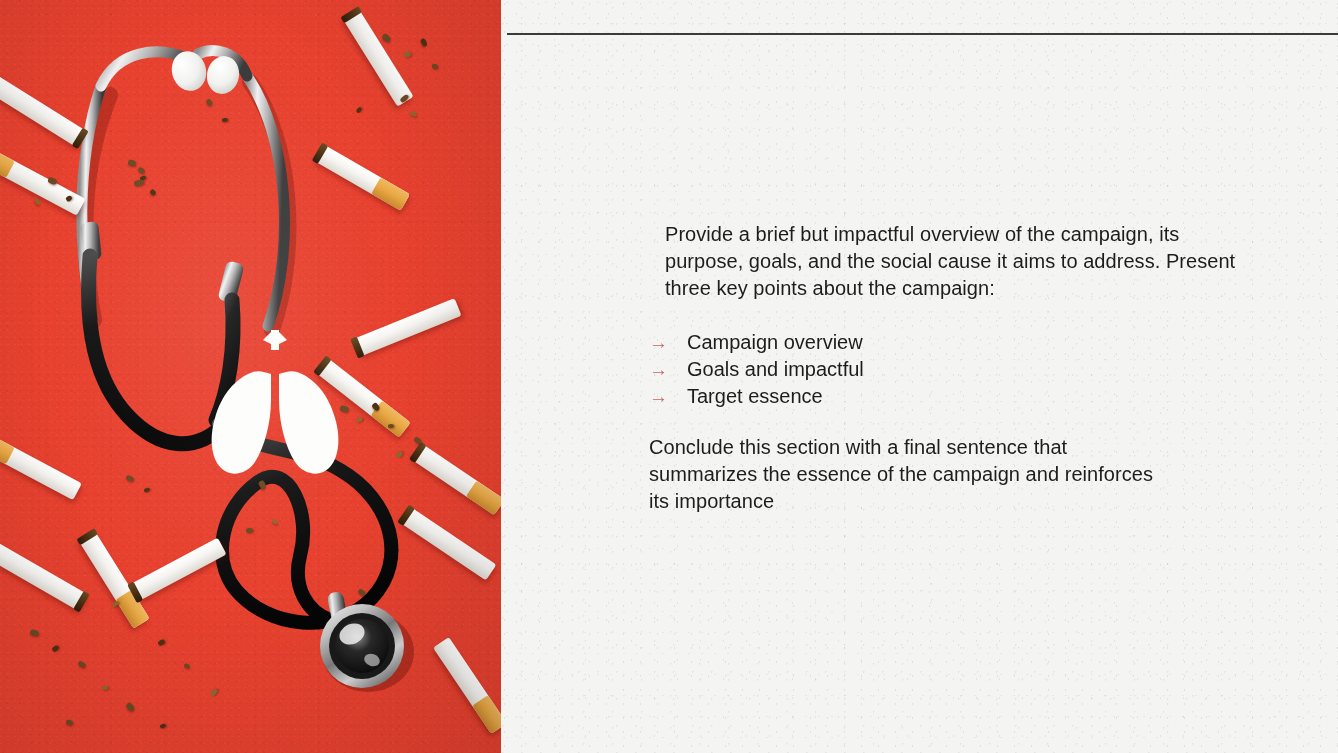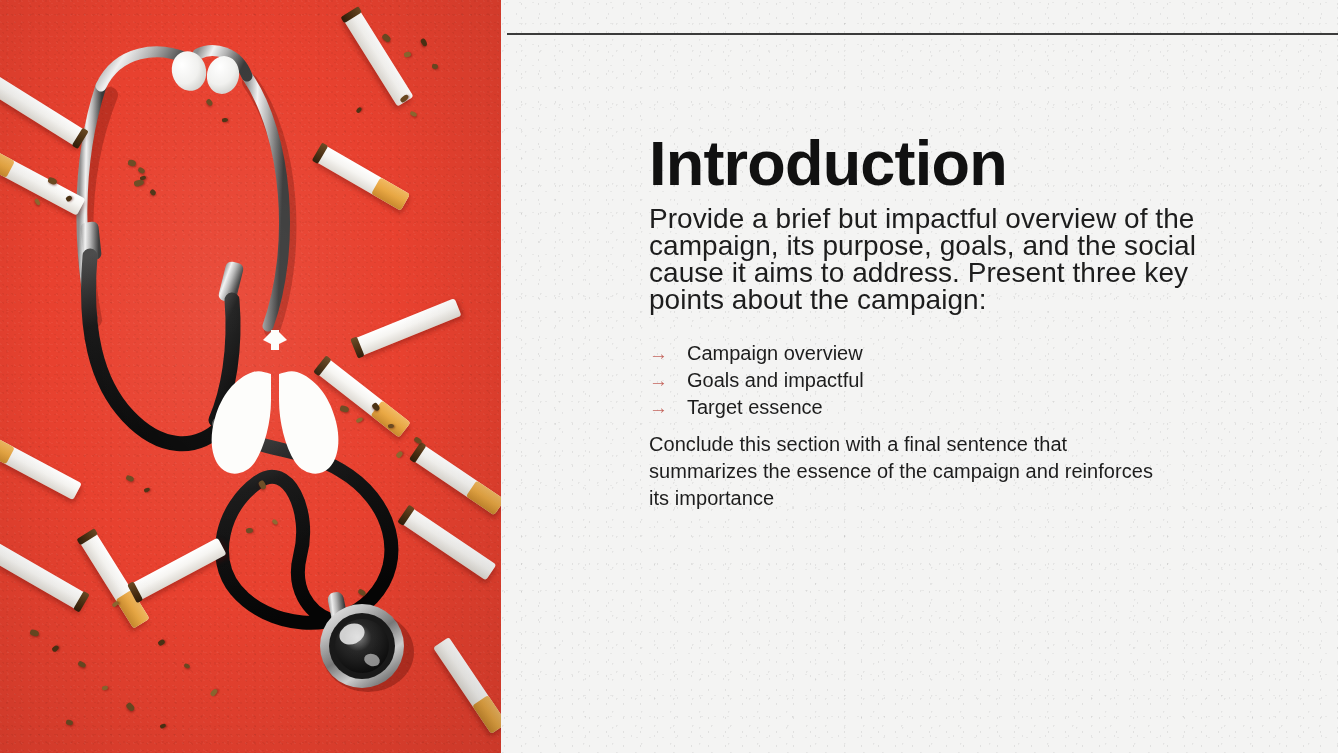--- a/index.html
+++ b/index.html
@@ -149,25 +149,25 @@
   }
 
   .body-block {
     position: absolute;
     left: 148px;
     top: 205px;
     width: 600px;
   }
 
   .lead-paragraph {
-    font-size: 28px;
+    font-size: 20px;
     line-height: 27px;
     color: #1d1d1d;
     letter-spacing: 0.05px;
-    margin: 0;
+    margin: 16px;
     width: 585px;
   }
 
   .bullet-list {
     list-style: none;
     margin: 27px 0 0 0;
     padding: 0;
   }
   .bullet-item {
     display: flex;
@@ -186,21 +186,21 @@
   }
   .bullet-text {
     flex: 1 1 auto;
   }
 
   .closing-paragraph {
     font-size: 20px;
     line-height: 27px;
     color: #1d1d1d;
     letter-spacing: 0.05px;
-    margin: 10px 0 0 0;
+    margin: 24px 0 0 0;
     width: 510px;
   }
 </style>
 </head>
 <body>
 
 <div class="slide">
 
   <div class="photo-panel">
 
@@ -397,21 +397,20 @@
     <div class="flake dark" style="left:222px; top:118px; width:6px;  height:4px;  transform:rotate(-10deg);"></div>
 
     <div class="photo-vignette"></div>
   </div>
 
   <div class="content-panel">
     <div class="content-grain"></div>
 
     <div class="top-rule"></div>
 
-    <h1 class="page-title">Introduction</h1>
 
     <div class="body-block">
 
       <p class="lead-paragraph">Provide a brief but impactful overview of the campaign, its purpose, goals, and the social cause it aims to address. Present three key points about the campaign:</p>
 
       <ul class="bullet-list">
         <li class="bullet-item">
           <span class="bullet-arrow">→</span>
           <span class="bullet-text">Campaign overview</span>
         </li>

